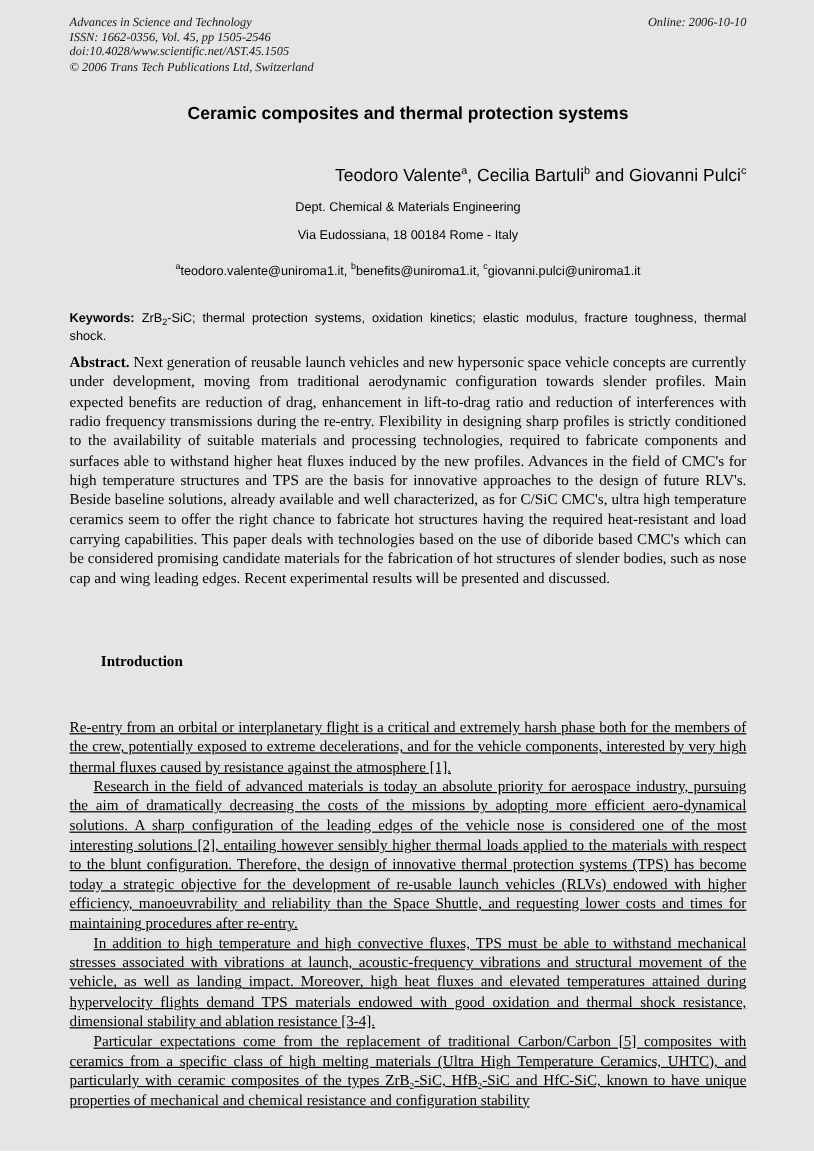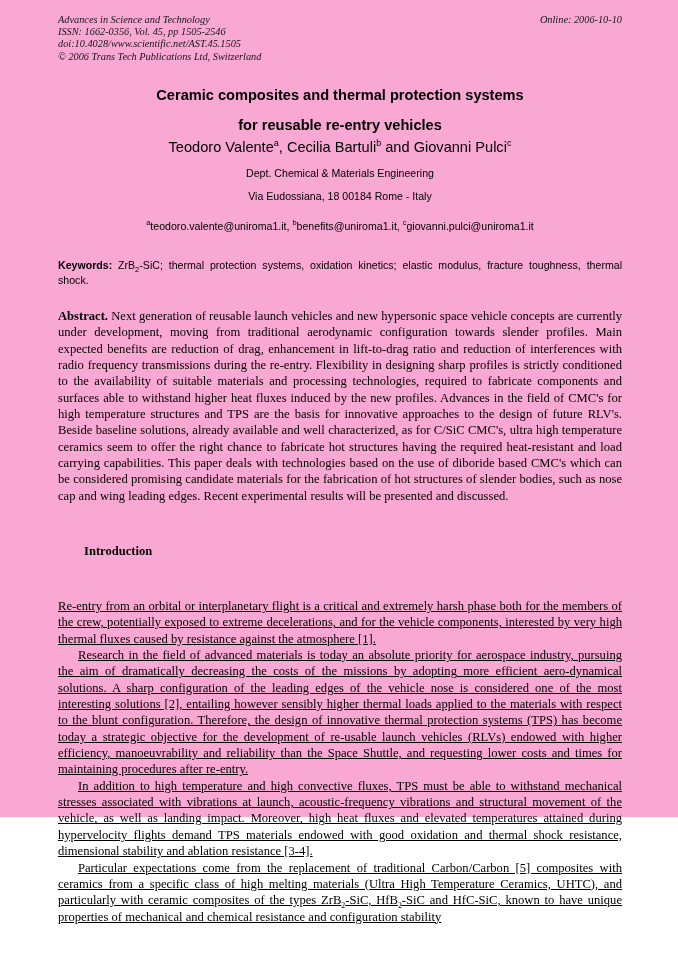--- a/index.html
+++ b/index.html
@@ -12,22 +12,22 @@
     height: 959px;
     position: relative;
     font-family: "Liberation Serif", serif;
     color: #000000;
     overflow: hidden;
   }
   .page {
     position: absolute;
     left: 0; top: 0;
     width: 678px;
-    height: 817px;
-    background: #f9a8d4;
+    height: 959px;
+    background: #e5e5e5;
   }
   
   .journal-header {
     position: absolute;
     left: 58px;
     top: 14px;
     width: 564px;
     font-family: "Liberation Serif", serif;
     font-style: italic;
     font-size: 10.3px;
@@ -57,21 +57,21 @@
     line-height: 30px;
     color: #000;
   }
   .title-line { display: block; text-align: center; }
   
   .authors {
     position: absolute;
     left: 58px;
     top: 137px;
     width: 564px;
-    text-align: center;
+    text-align: right;
     font-family: "Liberation Sans", sans-serif;
     font-size: 14.6px;
     line-height: 20px;
     color: #000;
   }
   .authors sup { font-size: 9px; vertical-align: super; line-height: 0; }
   
   .affiliation {
     position: absolute;
     left: 58px;
@@ -109,21 +109,21 @@
     line-height: 14.6px;
     text-align: justify;
     color: #000;
   }
   .keywords .kw-label { font-weight: bold; }
   .keywords sub { font-size: 7.6px; vertical-align: sub; line-height: 0; }
   
   .abstract {
     position: absolute;
     left: 58px;
-    top: 308px;
+    top: 294px;
     width: 564px;
     font-family: "Liberation Serif", serif;
     font-size: 12.6px;
     line-height: 16.35px;
     text-align: justify;
     text-justify: inter-word;
     color: #000;
   }
   .abstract .abs-label { font-weight: bold; }
   
@@ -172,21 +172,20 @@
         <div>ISSN: 1662-0356, Vol. 45, pp 1505-2546</div>
         <div>doi:10.4028/www.scientific.net/AST.45.1505</div>
         <div>© 2006 Trans Tech Publications Ltd, Switzerland</div>
       </div>
       <div class="online-date">Online: 2006-10-10</div>
     </div>
   </div>
 
   <div class="title-block">
     <span class="title-line">Ceramic composites and thermal protection systems</span>
-    <span class="title-line">for reusable re-entry vehicles</span>
   </div>
 
   <div class="authors">
     <span>Teodoro Valente</span><sup>a</sup><span>, </span><span>Cecilia Bartuli</span><sup>b</sup><span> and </span><span>Giovanni Pulci</span><sup>c</sup>
   </div>
 
   <div class="affiliation">
     <span class="aff-line">Dept. Chemical &amp; Materials Engineering</span>
     <span class="aff-line aff-gap">Via Eudossiana, 18 00184 Rome - Italy</span>
   </div>

